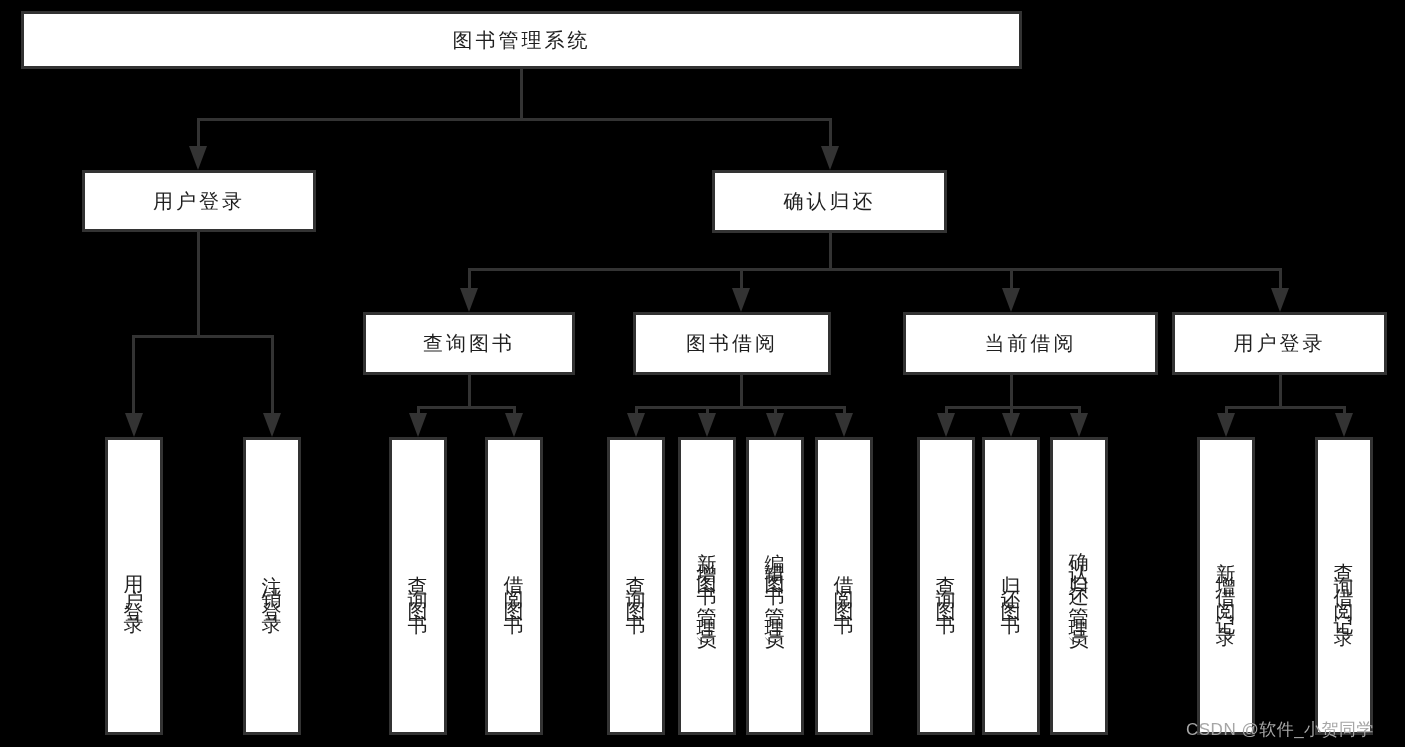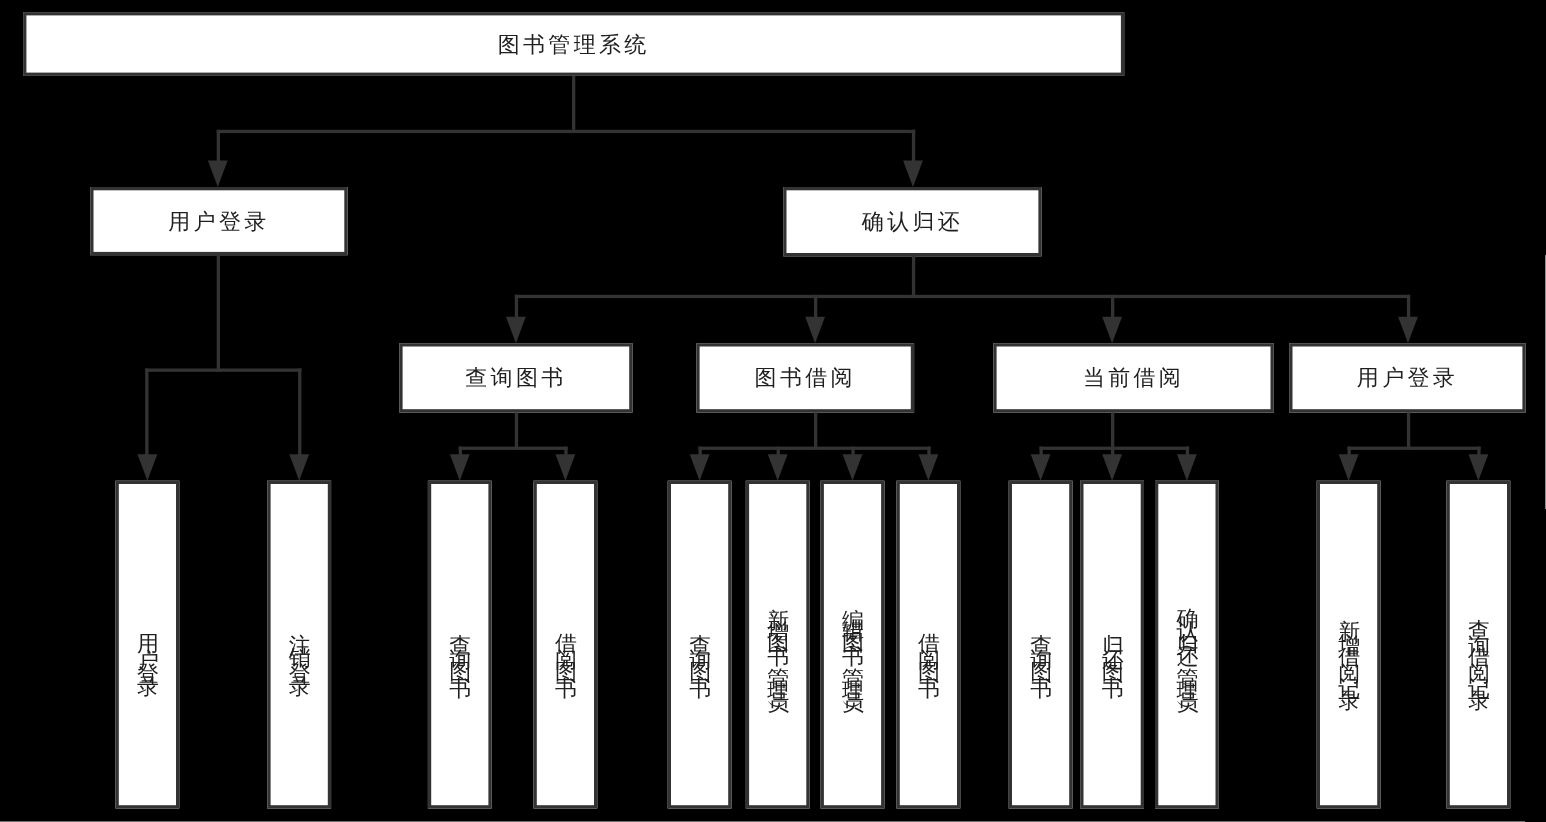--- a/index.html
+++ b/index.html
@@ -181,14 +181,15 @@
     <span class="vlabel long">确认归还（管理员）</span>
   </div>
 
   <div class="box" style="left:1197px; top:437px; width:58px; height:298px;">
     <span class="vlabel">新增借阅记录</span>
   </div>
   <div class="box" style="left:1315px; top:437px; width:58px; height:298px;">
     <span class="vlabel">查询借阅记录</span>
   </div>
 
+  <div class="watermark">CSDN @软件_小贺同学</div>
 
 </div>
 
 </body></html>

